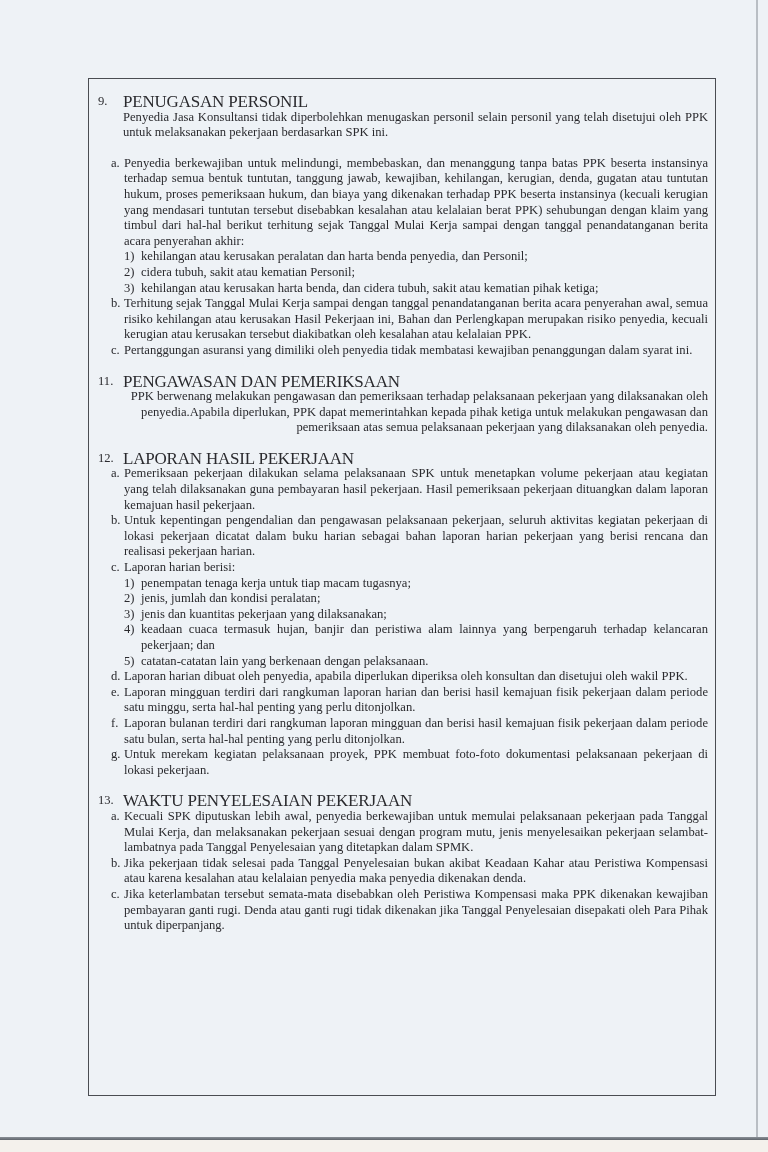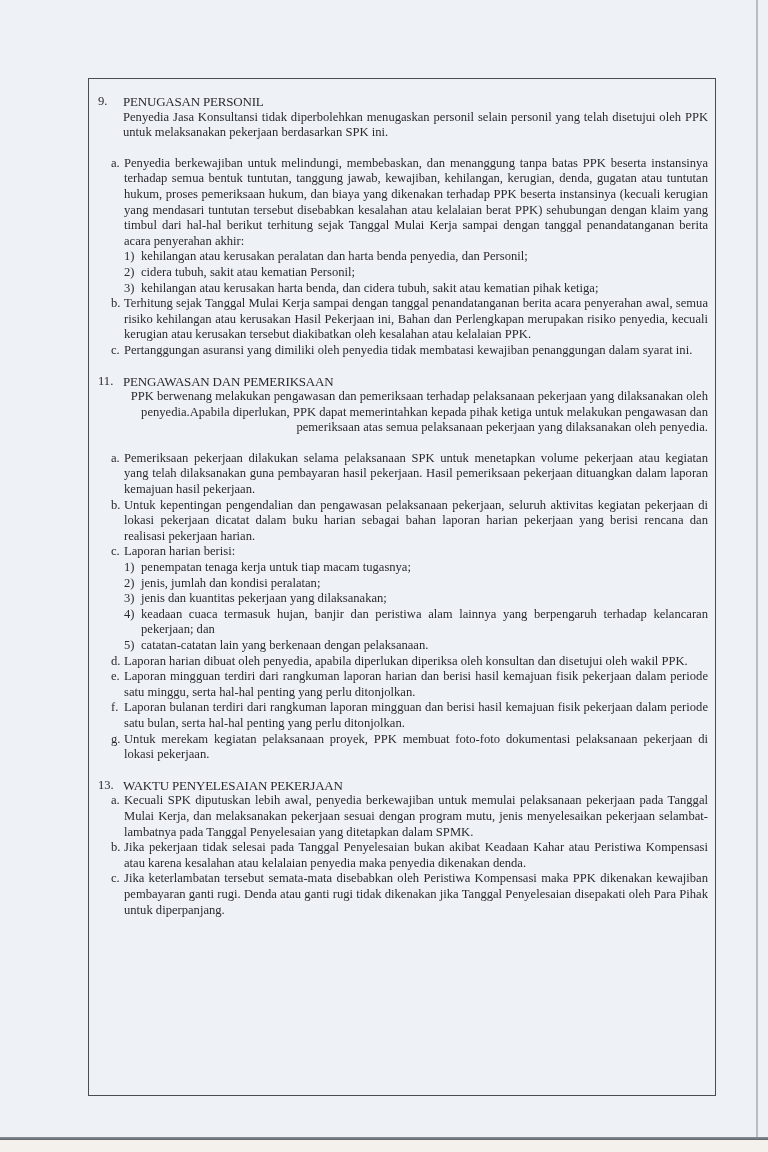--- a/index.html
+++ b/index.html
@@ -23,21 +23,21 @@
     position:absolute; left:88px; top:78px; width:628px; height:1018px;
     border:1.5px solid #4a4d52; box-sizing:border-box;
   }
   .content {
     position:absolute; left:98px; top:94px; width:610px;
     font-size:12.6px; line-height:15.6px;
   }
   .section { margin-bottom:15px; }
   .sec-head { display:flex; font-size:12.6px; }
   .sec-num { width:25px; flex:none; }
-  .sec-title { font-variant:small-caps; letter-spacing:-0.2px; text-transform:uppercase; font-size:13px; }
+  .sec-title { font-variant:small-caps; letter-spacing:-0.2px; text-transform:uppercase; font-size:17px; }
   .sec-body { margin-left:25px; text-align:justify; }
   .item { display:flex; text-align:justify; }
   .item .lbl { width:13px; flex:none; }
   .item .txt { flex:1; text-align:justify; }
   .sub { display:flex; margin-left:13px; }
   .sub .lbl { width:17px; flex:none; }
   .sub .txt { flex:1; text-align:justify; }
   .sec-items { margin-left:13px; }
 </style>
 </head>
@@ -87,20 +87,24 @@
 
   <div class="section">
     <div class="sec-head">
       <span class="sec-num">11.</span>
       <span class="sec-title">PENGAWASAN DAN PEMERIKSAAN</span>
     </div>
     <div class="sec-body" style="text-align:right">PPK berwenang melakukan pengawasan dan pemeriksaan terhadap pelaksanaan pekerjaan yang dilaksanakan oleh penyedia.Apabila diperlukan, PPK dapat memerintahkan kepada pihak ketiga untuk melakukan pengawasan dan pemeriksaan atas semua pelaksanaan pekerjaan yang dilaksanakan oleh penyedia.</div>
   </div>
 
   <div class="section">
+    <div class="sec-head">
+      <span class="sec-num">12.</span>
+      <span class="sec-title">LAPORAN HASIL PEKERJAAN</span>
+    </div>
     <div class="sec-items">
       <div class="item">
         <span class="lbl">a.</span>
         <span class="txt">Pemeriksaan pekerjaan dilakukan selama pelaksanaan SPK untuk menetapkan volume pekerjaan atau kegiatan yang telah dilaksanakan guna pembayaran hasil pekerjaan. Hasil pemeriksaan pekerjaan dituangkan dalam laporan kemajuan hasil pekerjaan.</span>
       </div>
       <div class="item">
         <span class="lbl">b.</span>
         <span class="txt">Untuk kepentingan pengendalian dan pengawasan pelaksanaan pekerjaan, seluruh aktivitas kegiatan pekerjaan di lokasi pekerjaan dicatat dalam buku harian sebagai bahan laporan harian pekerjaan yang berisi rencana dan realisasi pekerjaan harian.</span>
       </div>
       <div class="item">

